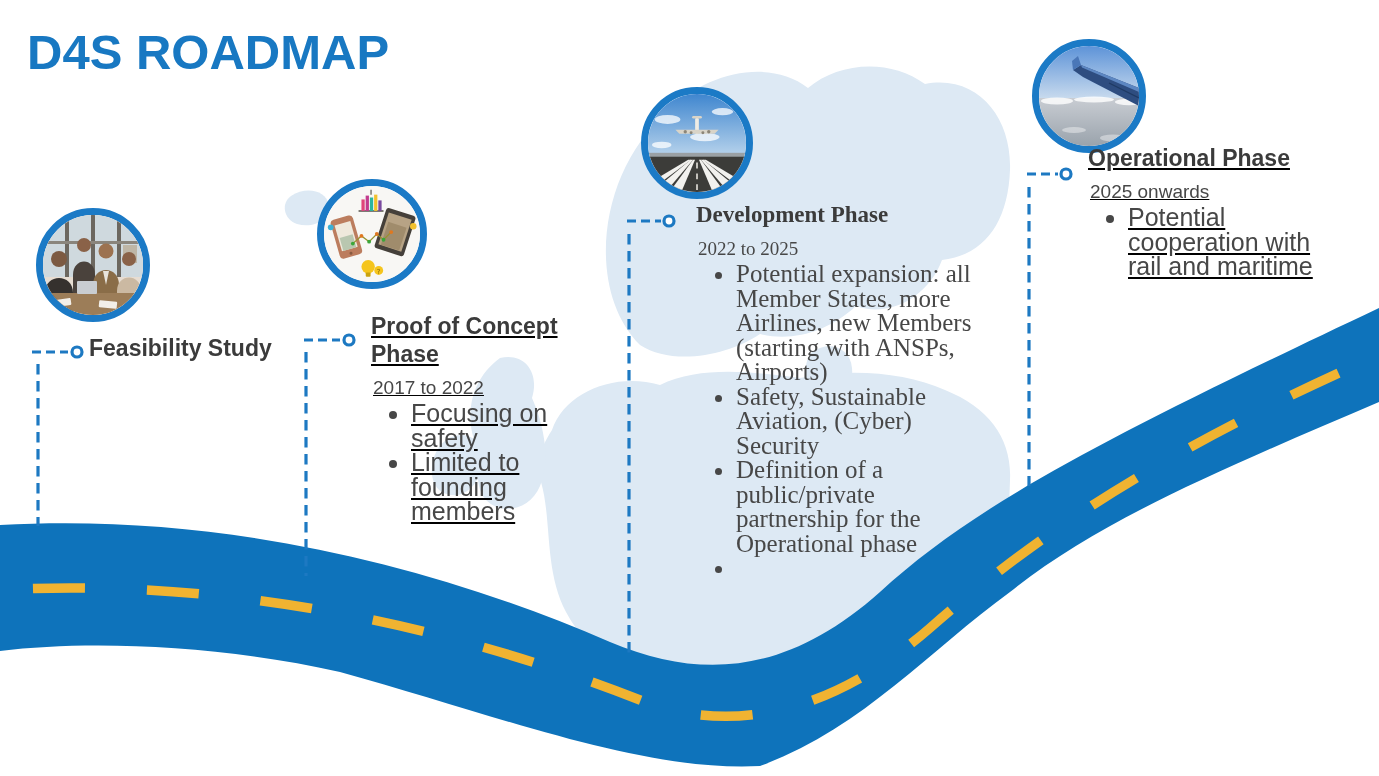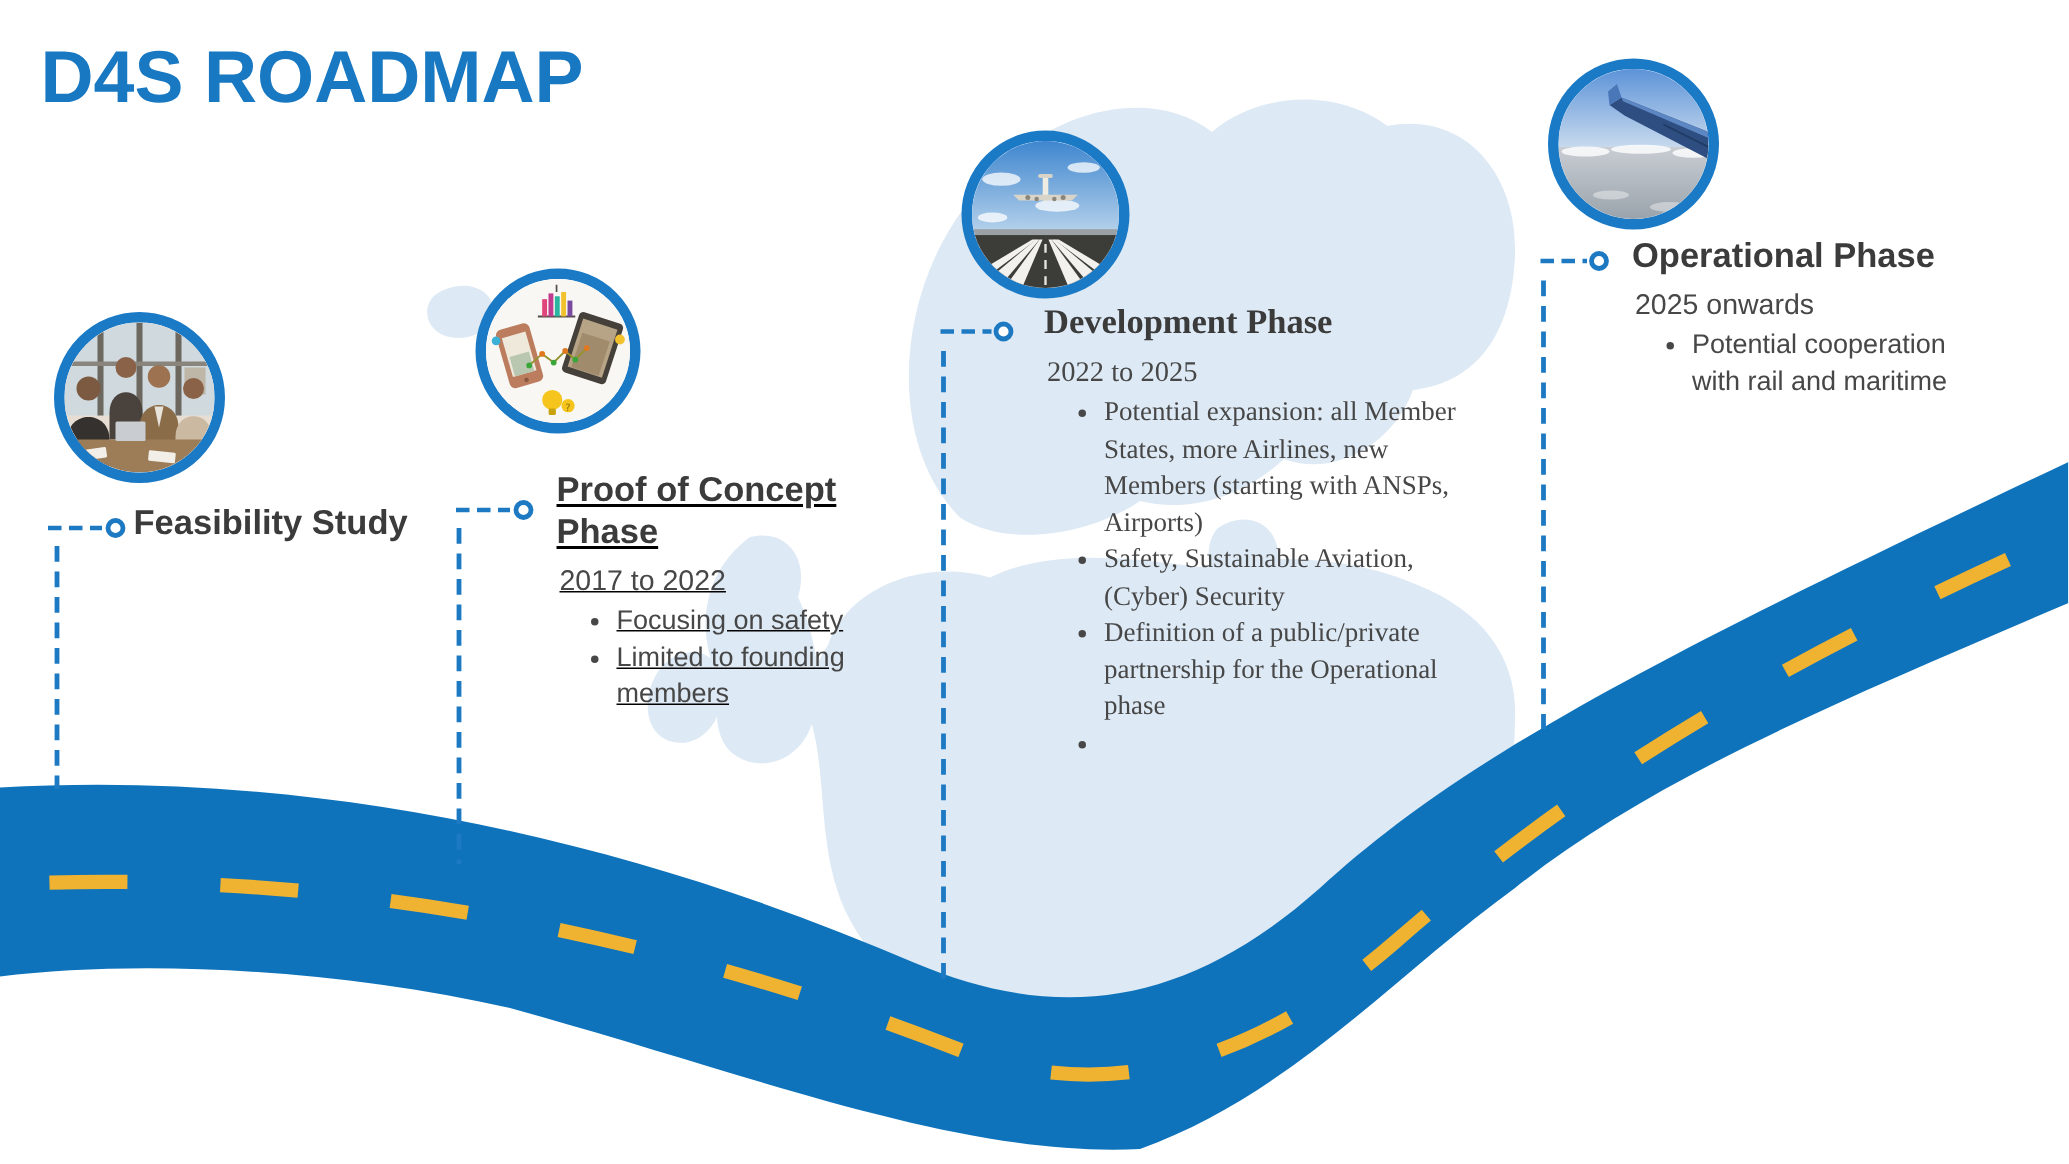--- a/index.html
+++ b/index.html
@@ -11,26 +11,26 @@
   .circle-photo{position:absolute;border-radius:50%;border:7px solid #1b7ac6;overflow:hidden;
                 background:#fff;box-sizing:border-box;}
   .circle-photo svg{display:block;width:100%;height:100%;}
   .cp1{left:36px;top:208px;width:114px;height:114px;}
   .cp2{left:317px;top:179px;width:110px;height:110px;}
   .cp3{left:641px;top:87px;width:112px;height:112px;}
   .cp4{left:1032px;top:39px;width:114px;height:114px;}
   .phase{position:absolute;}
   .phase .ptitle{margin:0;font-size:23px;line-height:28px;font-weight:700;color:#3b3b3b;}
   .phase .pperiod{margin:8px 0 0;font-size:19px;line-height:24px;color:#474747;padding-left:2px;}
-  .phase ul{margin:1px 0 0;padding-left:40px;font-size:18px;line-height:24.5px;color:#474747;}
+  .phase ul{margin:1px 0 0;padding-left:40px;font-size:25px;line-height:24.5px;color:#474747;}
   .phase ul li{padding-left:0px;margin:0;}
   .ph1{left:89px;top:334px;width:230px;}
   .ph2{left:371px;top:312px;width:208px;text-decoration:underline;}
   .ph3{left:696px;top:201px;width:277px;font-family:Liberation Serif, serif;}
-  .ph4{left:1088px;top:156px;width:242px;}
+  .ph4{left:1088px;top:144px;width:242px;text-decoration:underline;}
 </style>
 </head>
 <body>
 
 <div class="stage">
 
   <svg class="bg-svg" viewBox="0 0 1379 776" aria-hidden="true">
 
     <g fill="#dde9f4">
       <path d="M 640 345 C 585 290 598 170 668 112 C 705 72 770 58 808 88 C 838 62 890 58 925 84

